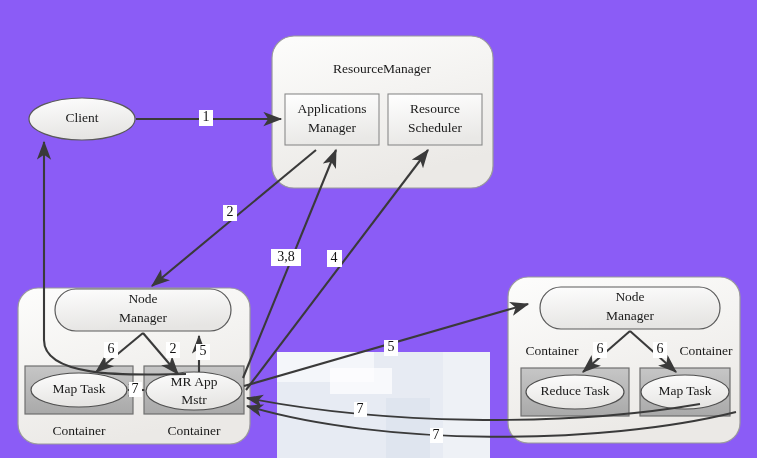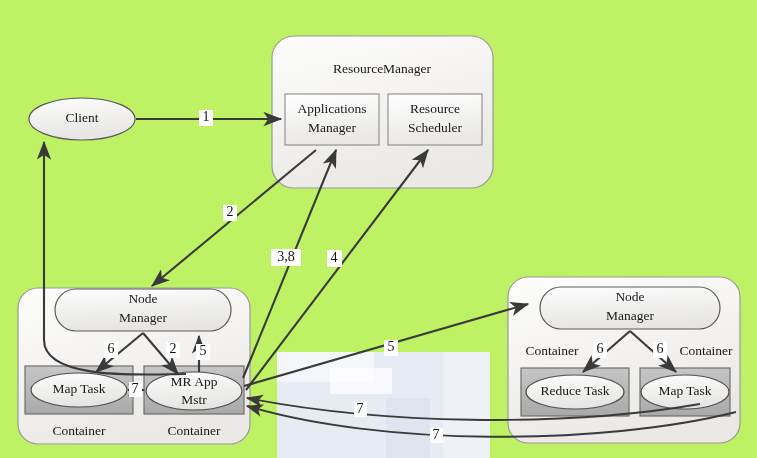--- a/index.html
+++ b/index.html
@@ -1,18 +1,18 @@
 <!DOCTYPE html>
 <html><head>
 <meta charset="utf-8">
 <style>
   html,body{margin:0;padding:0;background:#ffffff;}
   body{width:757px;height:458px;overflow:hidden;
        font-family:"Liberation Serif","DejaVu Serif",serif;}
-  #stage{position:relative;width:757px;height:458px;background:#bef264;}
+  #stage{position:relative;width:757px;height:458px;background:#8b5cf6;}
   #stage svg{position:absolute;left:0;top:0;}
   .lbl{font-family:"Liberation Serif","DejaVu Serif",serif;
        font-size:13.5px;fill:#1a1a1a;text-anchor:middle;dominant-baseline:middle;}
   .numlbl{font-family:"Liberation Serif","DejaVu Serif",serif;
        font-size:14px;fill:#111;text-anchor:middle;dominant-baseline:middle;}
   .numbg{fill:#ffffff;}
   .edge{fill:none;stroke:#3a3a3a;stroke-width:2.1;}
   .edge-thin{fill:none;stroke:#3a3a3a;stroke-width:1.9;}
 </style>
 </head>

